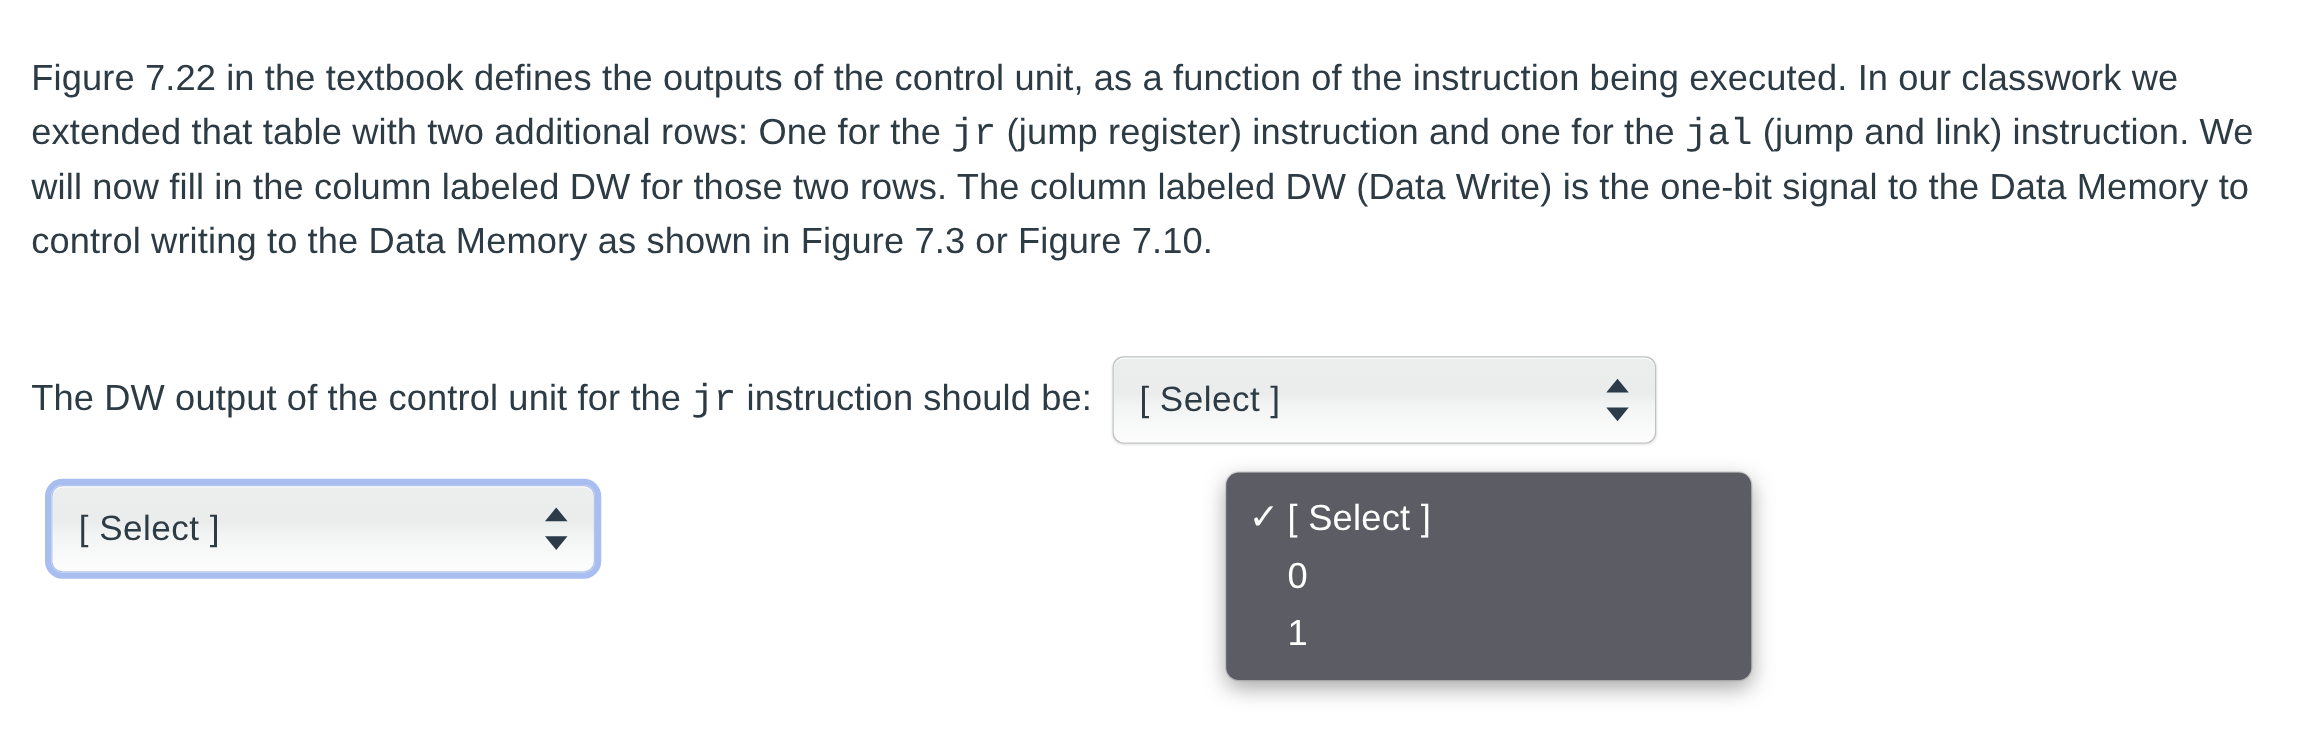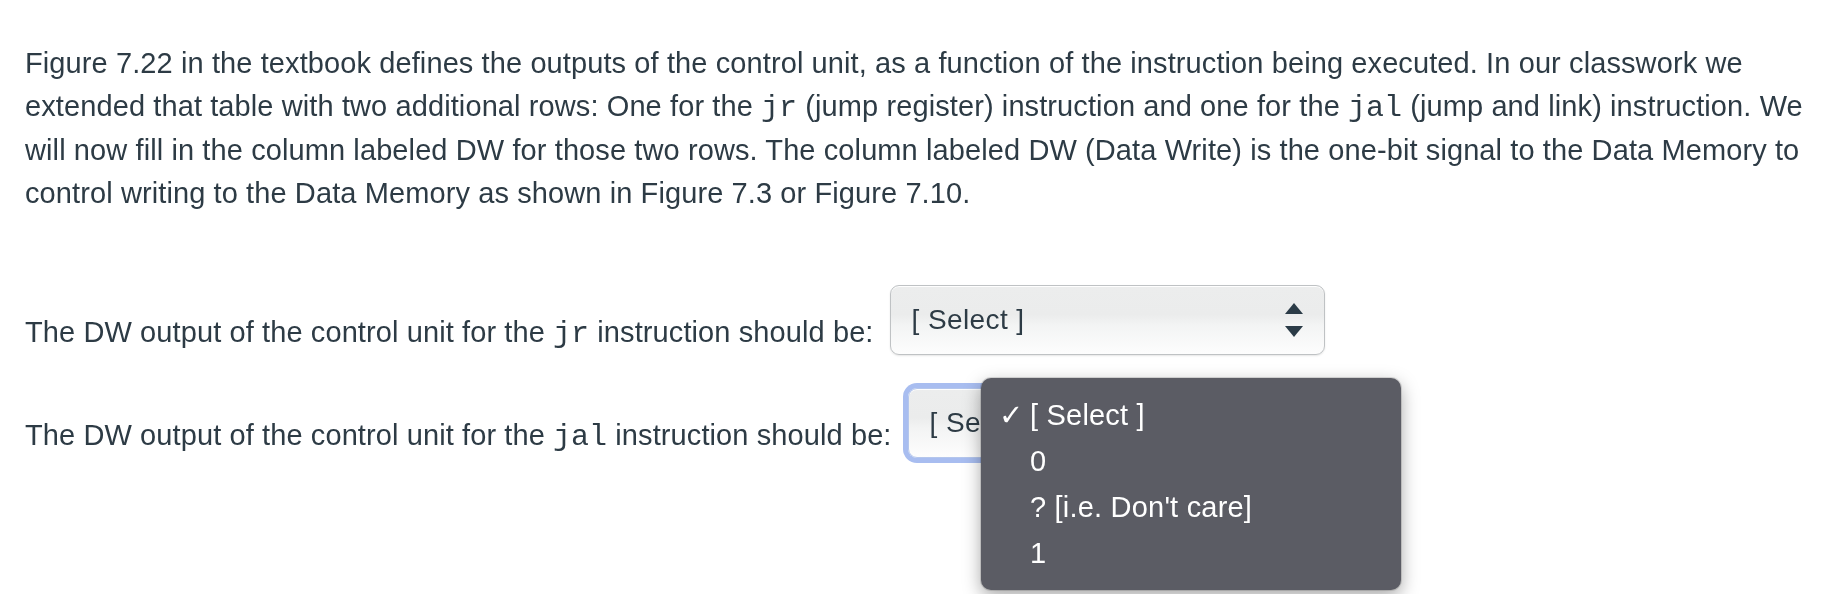--- a/index.html
+++ b/index.html
@@ -45,21 +45,21 @@
 
   
   .answer-row {
     position: absolute;
     left: 25px;
     font-size: 29px;
     line-height: 42.5px;
     color: #2d3b45;
     white-space: nowrap;
     display: flex;
-    align-items: flex-end;
+    align-items: center;
     letter-spacing: 0.1px;
   }
   .answer-row.row-jr  { top: 285px; }
   .answer-row.row-jal { top: 388px; }
 
   .answer-label { display: inline-block; }
 
   
   .select-wrap {
     position: relative;
@@ -171,21 +171,20 @@
         <span class="select-value">[ Select ]</span>
         <span class="select-arrows">
           <span class="arrow-up"></span>
           <span class="arrow-down"></span>
         </span>
       </div>
     </span>
   </div>
 
   <div class="answer-row row-jal">
-    <span class="answer-label"><span>The DW output of the control unit for the </span><span class="mono">jal</span><span> instruction should be:</span></span>
     <span class="select-wrap">
       <div class="select-box focused">
         <span class="select-value">[ Select ]</span>
         <span class="select-arrows">
           <span class="arrow-up"></span>
           <span class="arrow-down"></span>
         </span>
       </div>
     </span>
   </div>
@@ -194,21 +193,17 @@
     <div class="dropdown-option">
       <span class="check">✓</span>
       <span>[ Select ]</span>
     </div>
     <div class="dropdown-option">
 
       <span>0</span>
     </div>
     <div class="dropdown-option">
 
-      <span>? [i.e. Don't care]</span>
-    </div>
-    <div class="dropdown-option">
-
       <span>1</span>
     </div>
   </div>
 
 </div>
 
 </body></html>

